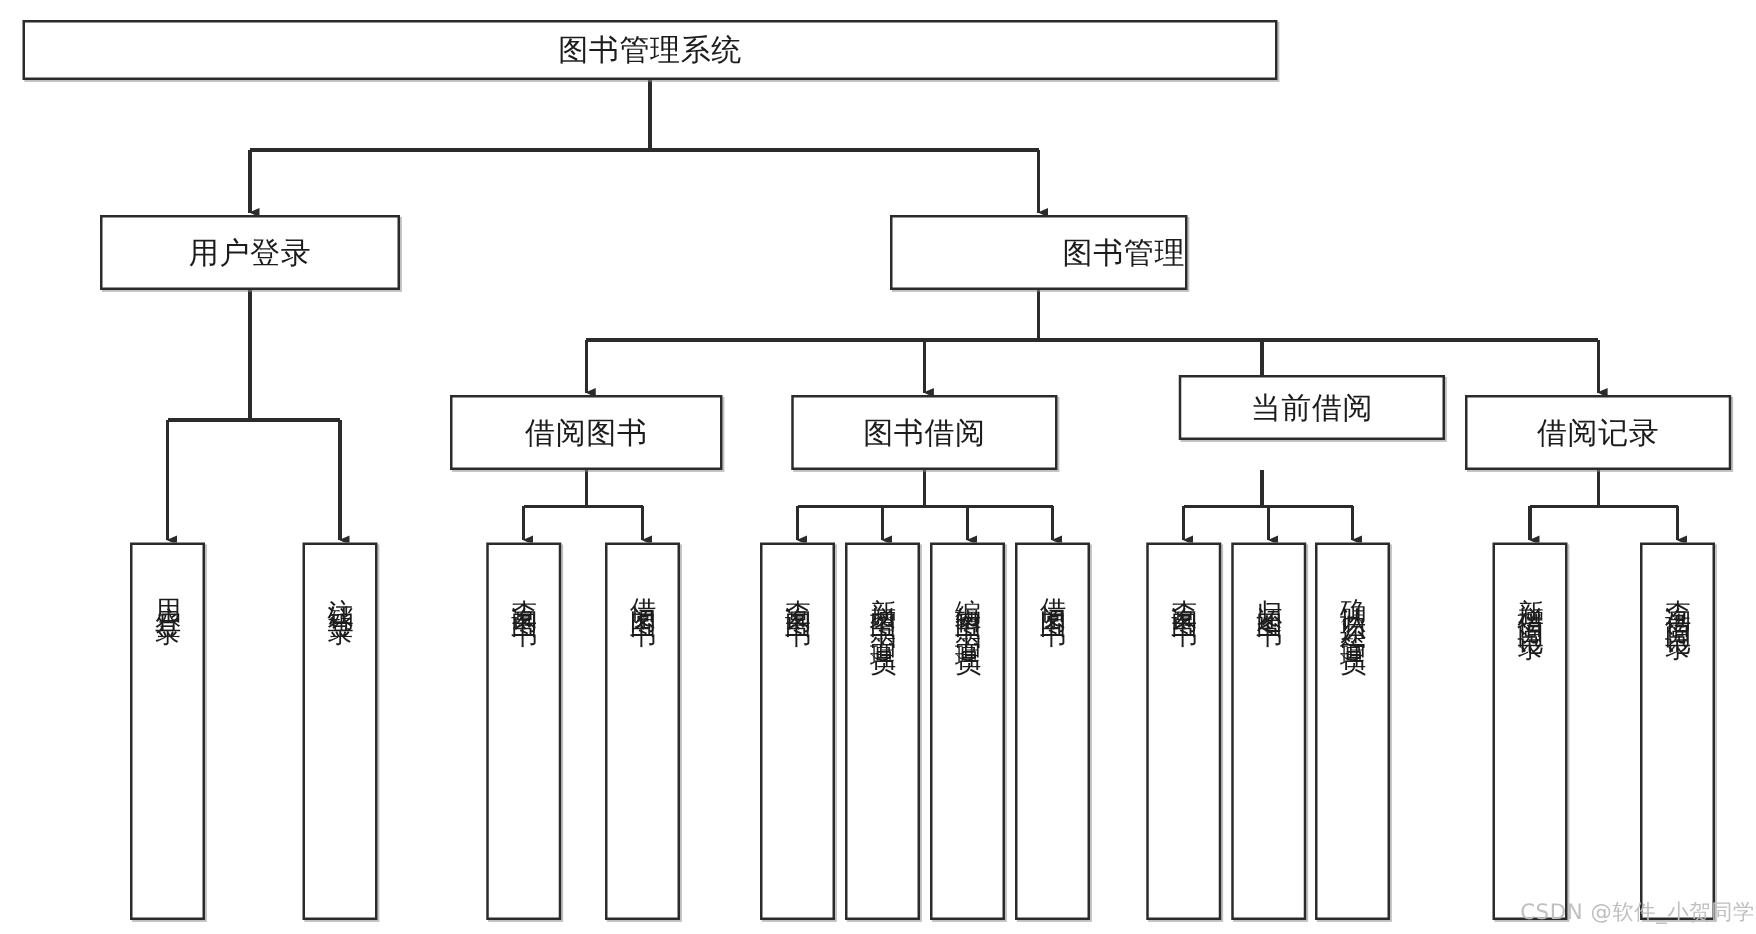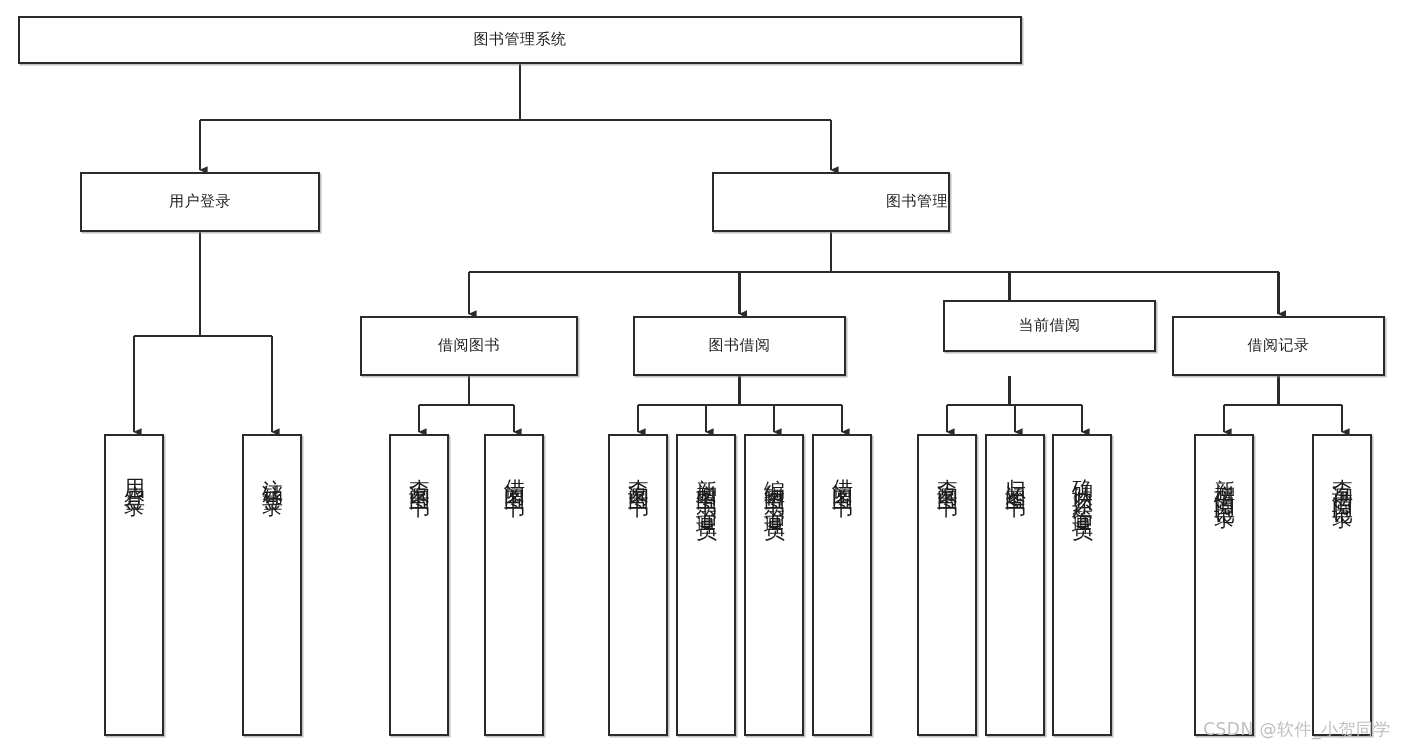--- a/index.html
+++ b/index.html
@@ -34,42 +34,42 @@
     background: #ffffff;
     border: 2px solid #2b2b2b;
     box-shadow: 1.5px 1.5px 0 0 rgba(140,140,140,0.55);
     display: flex;
     align-items: center;
     justify-content: center;
     overflow: hidden;
   }
   .node-label {
     color: #1c1c1c;
-    font-size: 15px;
+    font-size: 24px;
     line-height: 1.18;
     letter-spacing: 0.5px;
     white-space: nowrap;
     text-align: center;
   }
   .node-box.vertical {
     align-items: flex-start;
     justify-content: center;
     padding-top: 26px;
   }
   .node-box.vertical .node-label {
     writing-mode: vertical-rl;
     text-orientation: upright;
     letter-spacing: 6px;
     font-size: 21px;
     line-height: 1;
     white-space: nowrap;
   }
   .watermark {
     position: absolute;
-    right: 14px;
+    right: 1px;
     bottom: 6px;
     font-size: 17px;
     color: #bfbfbf;
     letter-spacing: 0.5px;
     white-space: nowrap;
     user-select: none;
   }
 </style>
 </head>
 <body>

